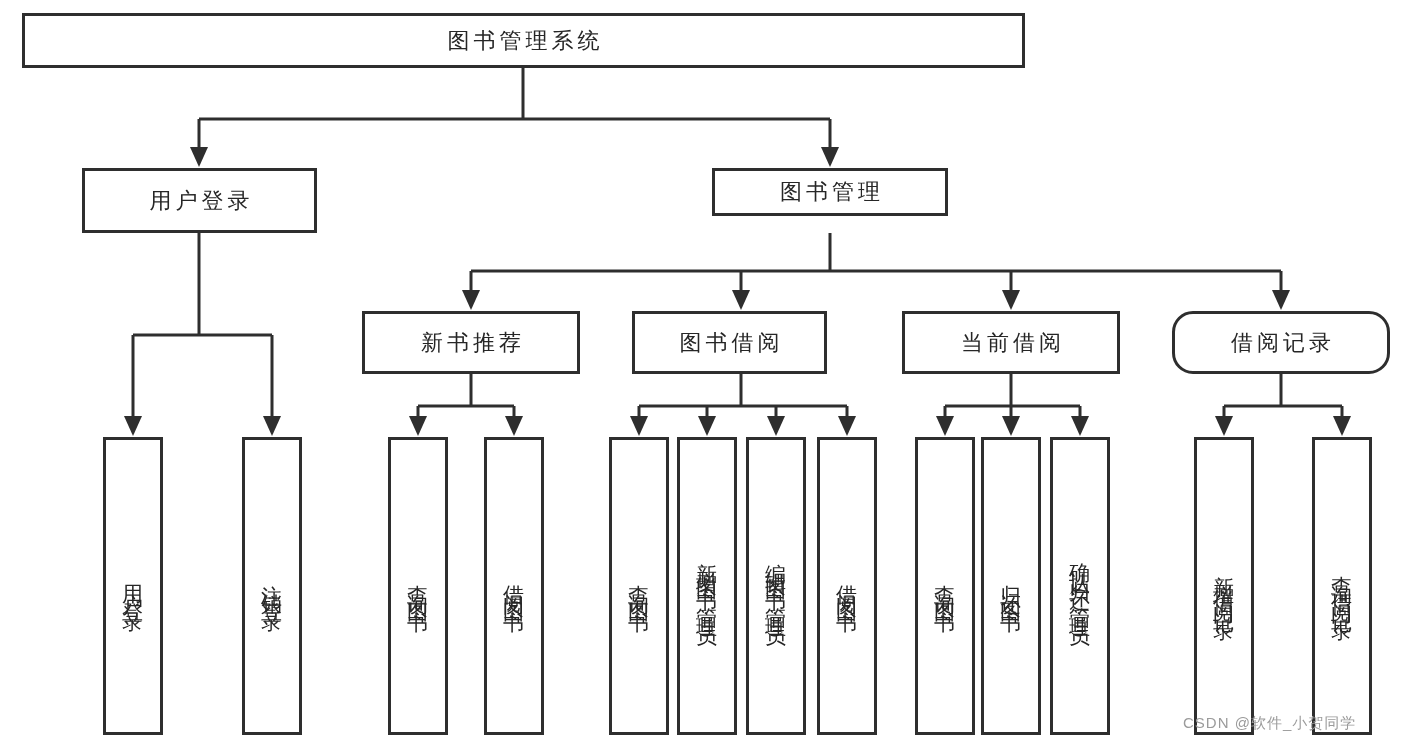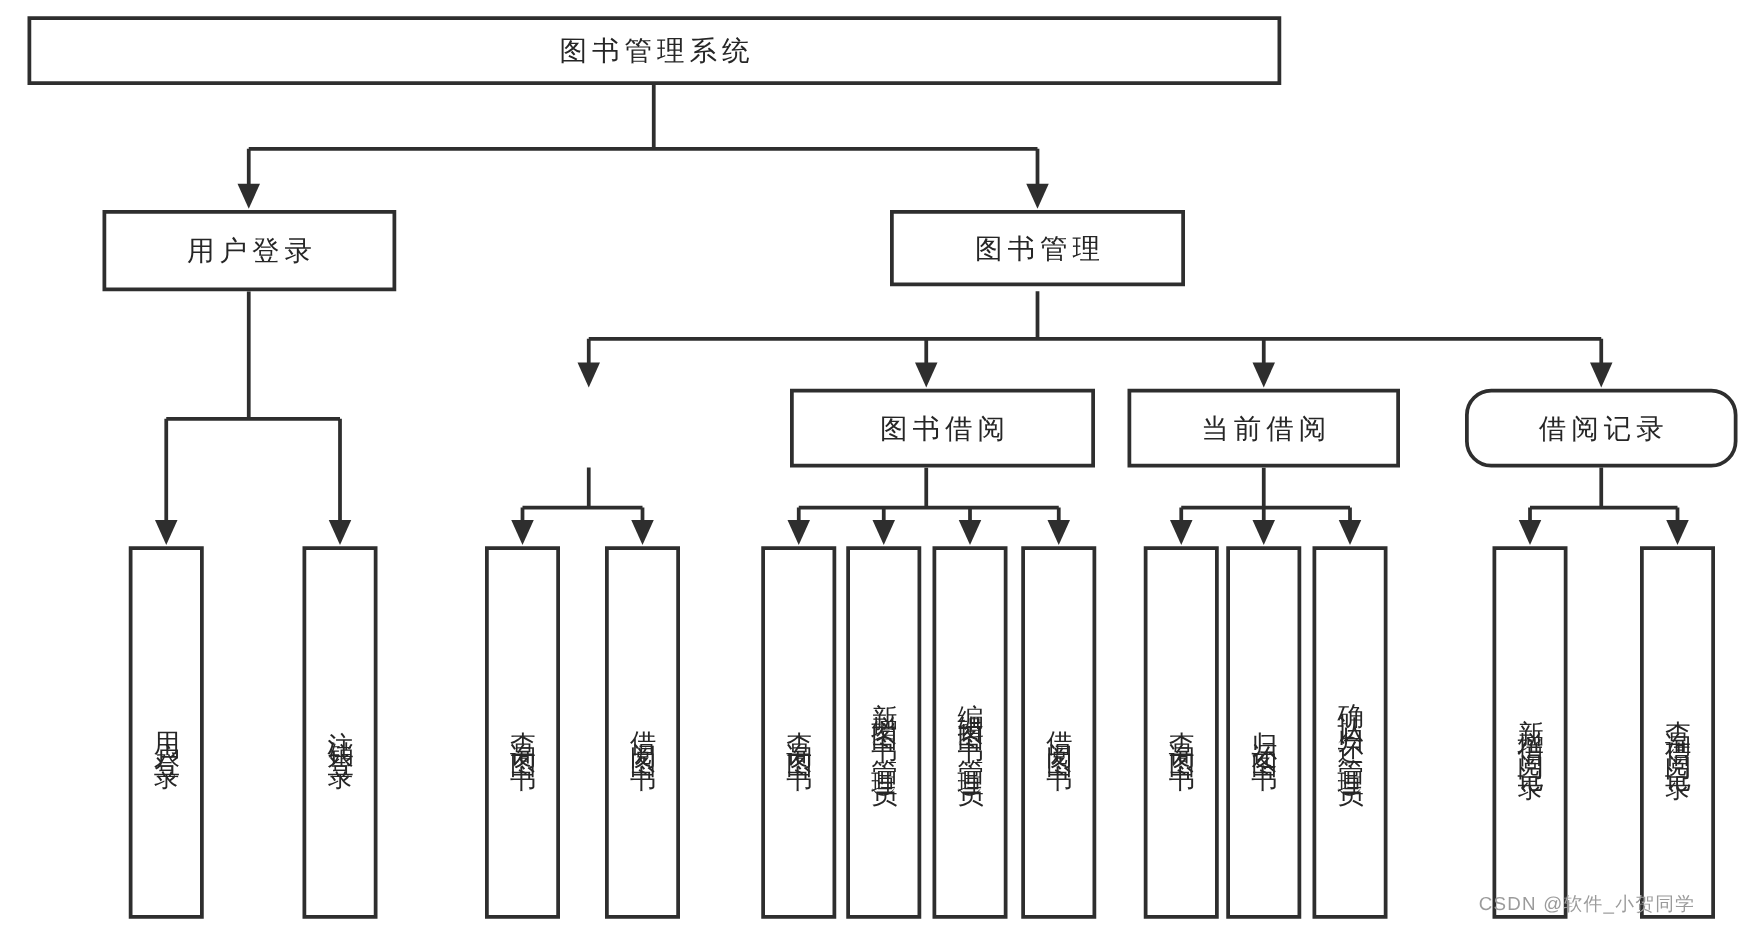--- a/index.html
+++ b/index.html
@@ -125,25 +125,28 @@
     </g>
   </svg>
 
   <div class="box h root" style="left:22px; top:13px; width:1003px; height:55px;">
     <span class="lbl">图书管理系统</span>
   </div>
 
   <div class="box h" style="left:82px; top:168px; width:235px; height:65px;">
     <span class="lbl">用户登录</span>
   </div>
-  <div class="box h" style="left:712px; top:168px; width:236px; height:61px;">
+  <div class="box h" style="left:712px; top:168px; width:236px; height:48px;">
     <span class="lbl">图书管理</span>
   </div>
 
-  <div class="box h" style="left:632px; top:311px; width:244px; height:63px;">
+  <div class="box h" style="left:362px; top:311px; width:218px; height:63px;">
+    <span class="lbl">新书推荐</span>
+  </div>
+  <div class="box h" style="left:632px; top:311px; width:195px; height:63px;">
     <span class="lbl">图书借阅</span>
   </div>
   <div class="box h" style="left:902px; top:311px; width:218px; height:63px;">
     <span class="lbl">当前借阅</span>
   </div>
   <div class="box h" style="left:1172px; top:311px; width:218px; height:63px;border-radius:21px;">
     <span class="lbl">借阅记录</span>
   </div>
 
   <div class="box v" style="left:103px; top:437px; width:60px; height:298px;">

